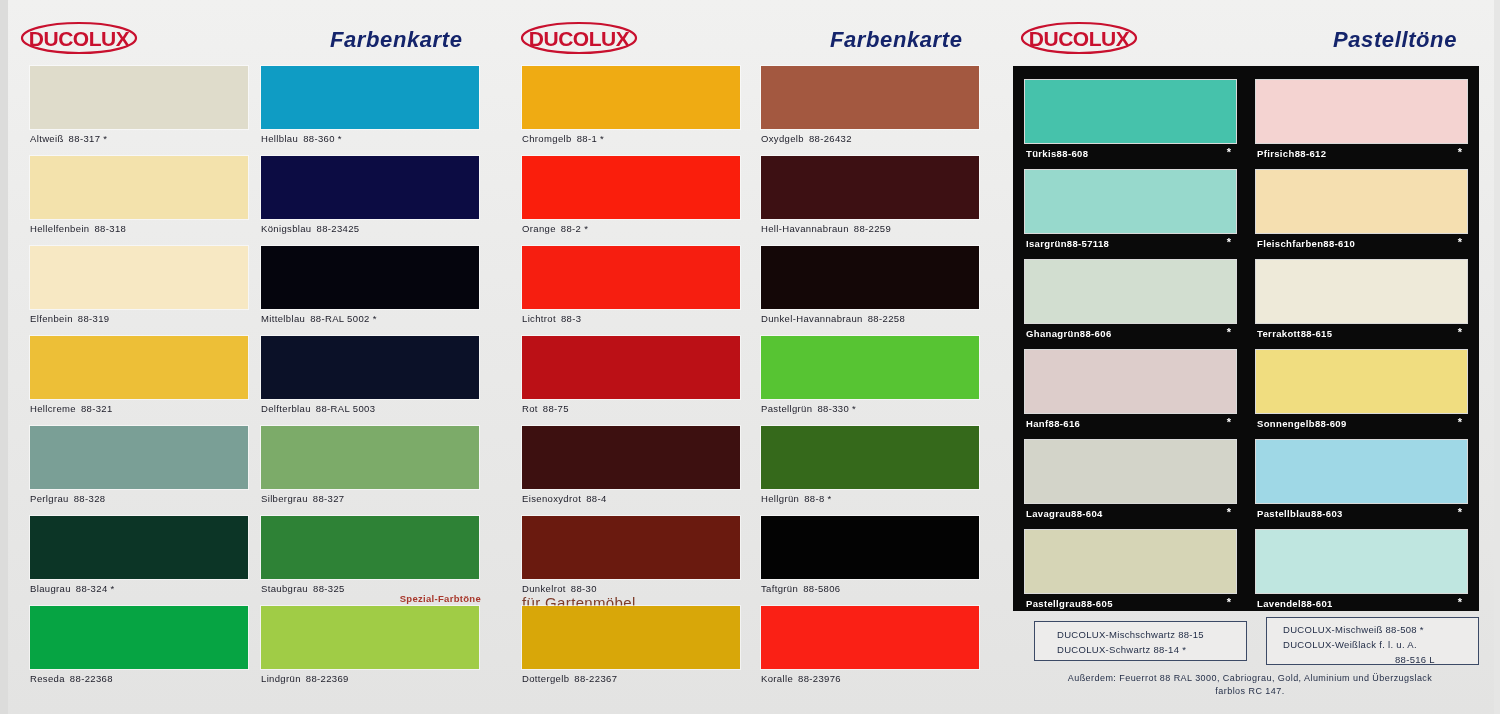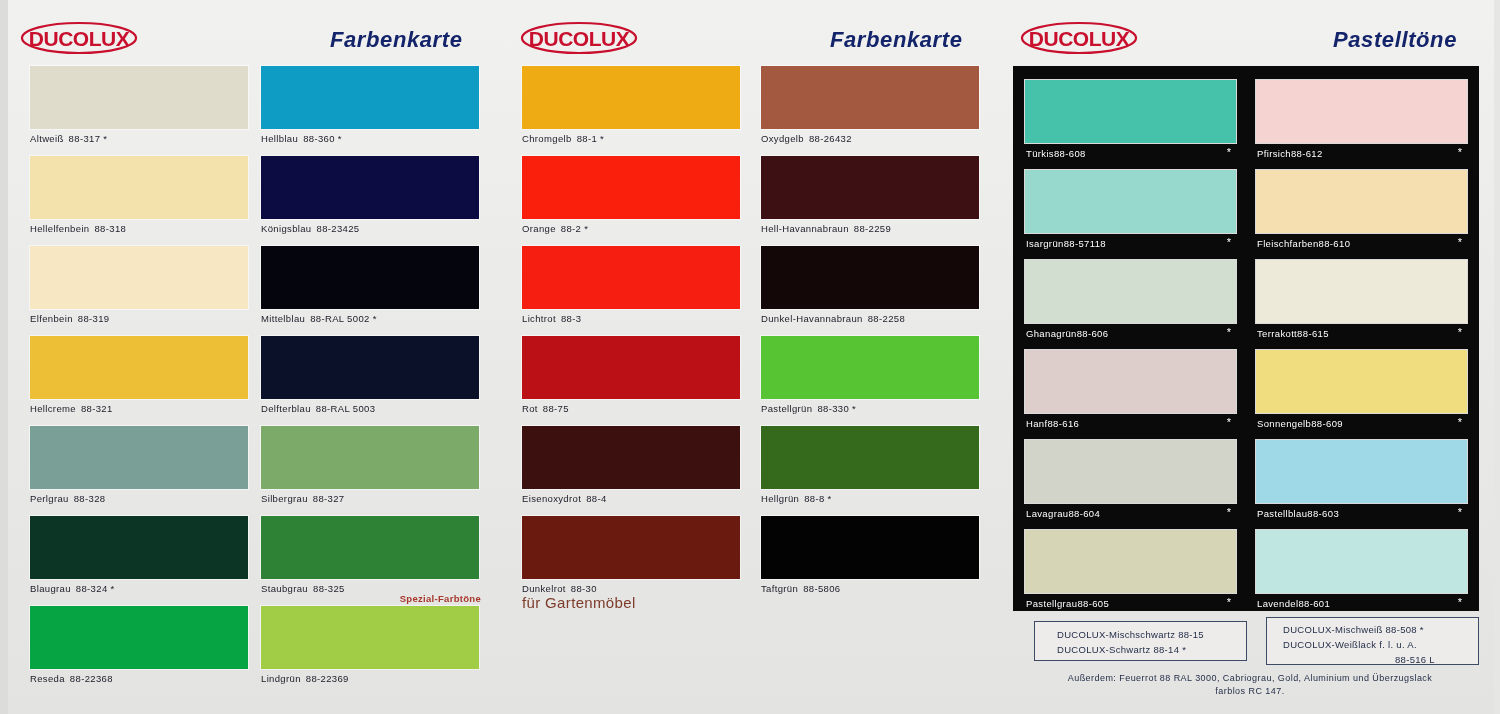--- a/index.html
+++ b/index.html
@@ -83,20 +83,21 @@
     letter-spacing:0.3px;
     white-space:nowrap;
   }
 
   
   #black-panel{
     position:absolute;
     left:1013px;top:66px;
     width:466px;height:545px;
     background:#0a0a0a;
+    font-weight:bold;
   }
   .pcol{position:absolute;top:14px;width:212px;}
   #pcol-1{left:12px;}
   #pcol-2{left:243px;}
   .p-item{position:relative;height:90px;}
   .p-chip{
     width:211px;height:63px;
     box-shadow:0 0 0 1px rgba(255,255,255,0.85);
   }
   .p-label{
@@ -254,20 +255,24 @@
     </div>
     <div class="sw-item">
       <div class="sw-chip" style="background: rgb(61, 16, 16);"></div>
       <div class="sw-label"><span>Eisenoxydrot</span><span class="code">88-4</span></div>
     </div>
     <div class="sw-item">
       <div class="sw-chip" style="background: rgb(106, 26, 15);"></div>
       <div class="sw-label"><span>Dunkelrot</span><span class="code">88-30</span></div>
       <div class="sw-sub">für Gartenmöbel</div>
     </div>
+    <div class="sw-item">
+      <div class="sw-chip" style="background: rgb(216, 167, 9);"></div>
+      <div class="sw-label"><span>Dottergelb</span><span class="code">88-22367</span></div>
+    </div>
   </div>
 <div class="col" id="col-4">
     <div class="sw-item">
       <div class="sw-chip" style="background: rgb(163, 88, 64);"></div>
       <div class="sw-label"><span>Oxydgelb</span><span class="code">88-26432</span></div>
     </div>
     <div class="sw-item">
       <div class="sw-chip" style="background: rgb(61, 16, 19);"></div>
       <div class="sw-label"><span>Hell-Havannabraun</span><span class="code">88-2259</span></div>
     </div>
@@ -279,20 +284,24 @@
       <div class="sw-chip" style="background: rgb(87, 196, 51);"></div>
       <div class="sw-label"><span>Pastellgrün</span><span class="code">88-330</span><span class="star">*</span></div>
     </div>
     <div class="sw-item">
       <div class="sw-chip" style="background: rgb(53, 105, 27);"></div>
       <div class="sw-label"><span>Hellgrün</span><span class="code">88-8</span><span class="star">*</span></div>
     </div>
     <div class="sw-item">
       <div class="sw-chip" style="background: rgb(3, 3, 3);"></div>
       <div class="sw-label"><span>Taftgrün</span><span class="code">88-5806</span></div>
+    </div>
+    <div class="sw-item">
+      <div class="sw-chip" style="background: rgb(250, 32, 21);"></div>
+      <div class="sw-label"><span>Koralle</span><span class="code">88-23976</span></div>
     </div>
   </div>
 
 <div id="black-panel">
   <div class="pcol" id="pcol-1">
       <div class="p-item">
         <div class="p-chip" style="background: rgb(70, 194, 171);"></div>
         <div class="p-label"><span>Türkis</span><span class="code">88-608</span></div>
         <div class="p-star">*</div>
       </div>

